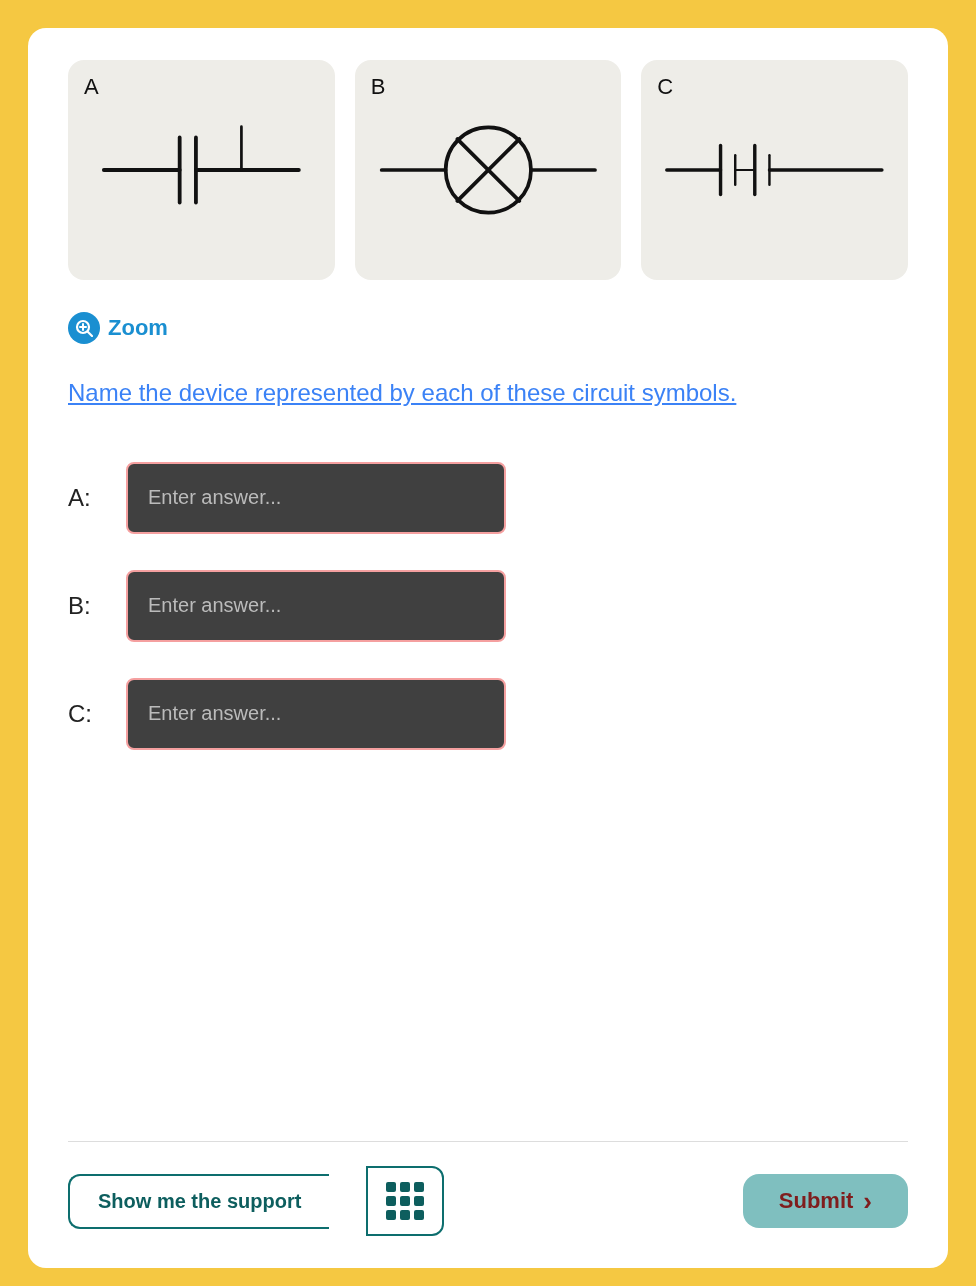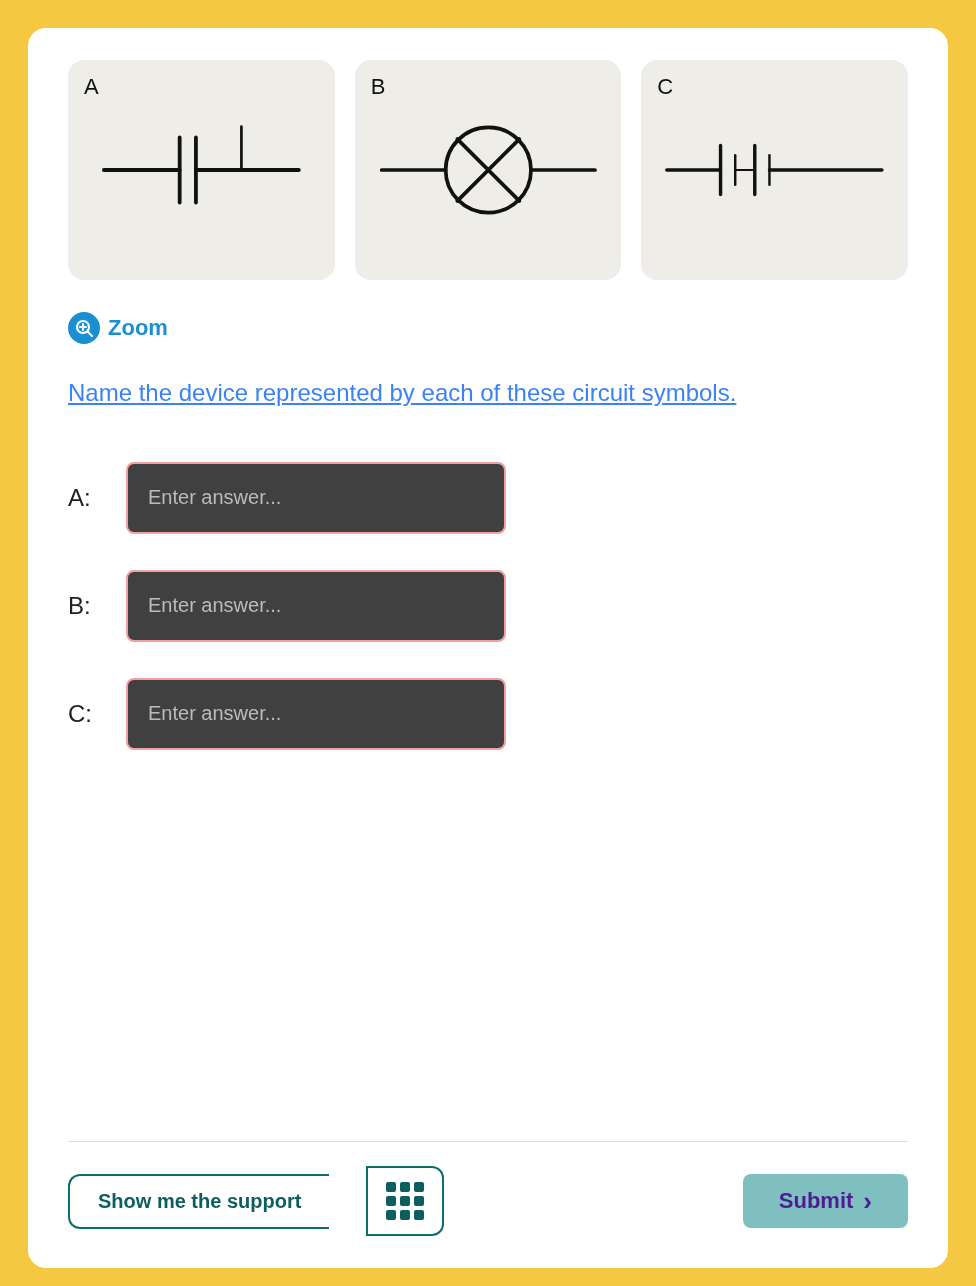--- a/index.html
+++ b/index.html
@@ -182,25 +182,25 @@
 
     .grid-dot {
       width: 10px;
       height: 10px;
       background: #0d5e5e;
       border-radius: 2px;
     }
 
     .submit-btn {
       background: #7fbfbf;
-      color: #4c1d95;
+      color: #7f1d1d;
       font-size: 22px;
       font-weight: 700;
       padding: 14px 36px;
-      border-radius: 8px;
+      border-radius: 16px;
       border: none;
       cursor: pointer;
       display: flex;
       align-items: center;
       gap: 10px;
     }
   </style>
 </head>
 <body>
 

